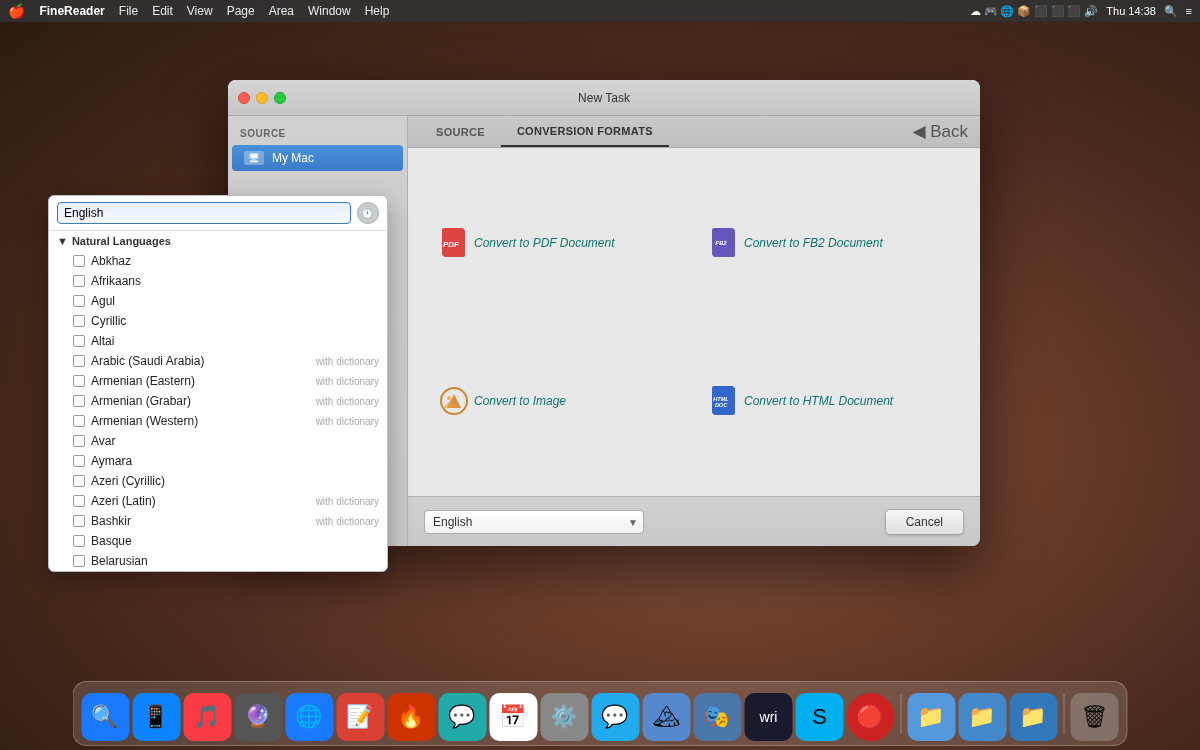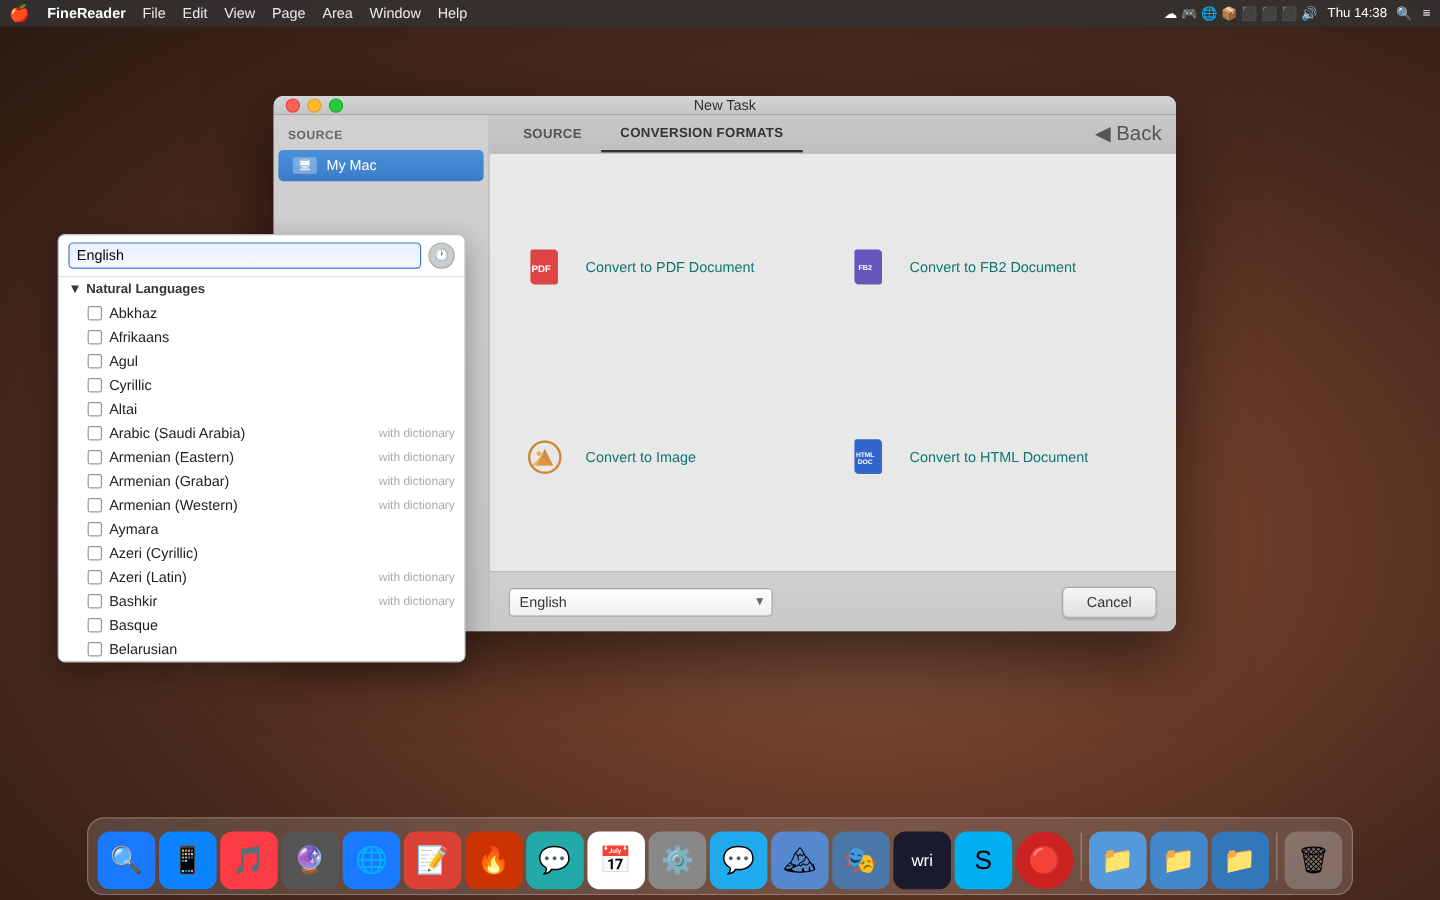--- a/index.html
+++ b/index.html
@@ -93,21 +93,21 @@
       left: 228px;
       width: 752px;
       background: #e8e8e8;
       border-radius: 8px;
       box-shadow: 0 20px 60px rgba(0,0,0,0.6);
       z-index: 50;
       overflow: hidden;
     }
     .window-titlebar {
       background: linear-gradient(to bottom, #d5d5d5, #c5c5c5);
-      height: 16px;
+      height: 36px;
       display: flex;
       align-items: center;
       padding: 0 10px;
       border-bottom: 1px solid #aaa;
       position: relative;
     }
     .window-title {
       position: absolute;
       left: 50%;
       transform: translateX(-50%);
@@ -219,24 +219,25 @@
       flex: 1;
       padding: 16px;
       display: grid;
       grid-template-columns: 1fr 1fr;
       gap: 0;
     }
 
     .convert-item {
       display: flex;
       align-items: center;
-      gap: 18px;
+      gap: 4px;
       padding: 10px 14px;
       cursor: pointer;
       border-radius: 4px;
+      font-style: italic;
     }
     .convert-icon {
       width: 32px;
       height: 32px;
       display: flex;
       align-items: center;
       justify-content: center;
       font-size: 20px;
       flex-shrink: 0;
     }
@@ -547,20 +548,24 @@
         <span>Armenian (Grabar)</span>
         <span class="lang-dict">with dictionary</span>
       </div>
       <div class="lang-item">
         <div class="lang-checkbox"></div>
         <span>Armenian (Western)</span>
         <span class="lang-dict">with dictionary</span>
       </div>
       <div class="lang-item">
         <div class="lang-checkbox"></div>
+        <span>Avar</span>
+      </div>
+      <div class="lang-item">
+        <div class="lang-checkbox"></div>
         <span>Aymara</span>
       </div>
       <div class="lang-item">
         <div class="lang-checkbox"></div>
         <span>Azeri (Cyrillic)</span>
       </div>
       <div class="lang-item">
         <div class="lang-checkbox"></div>
         <span>Azeri (Latin)</span>
         <span class="lang-dict">with dictionary</span>

